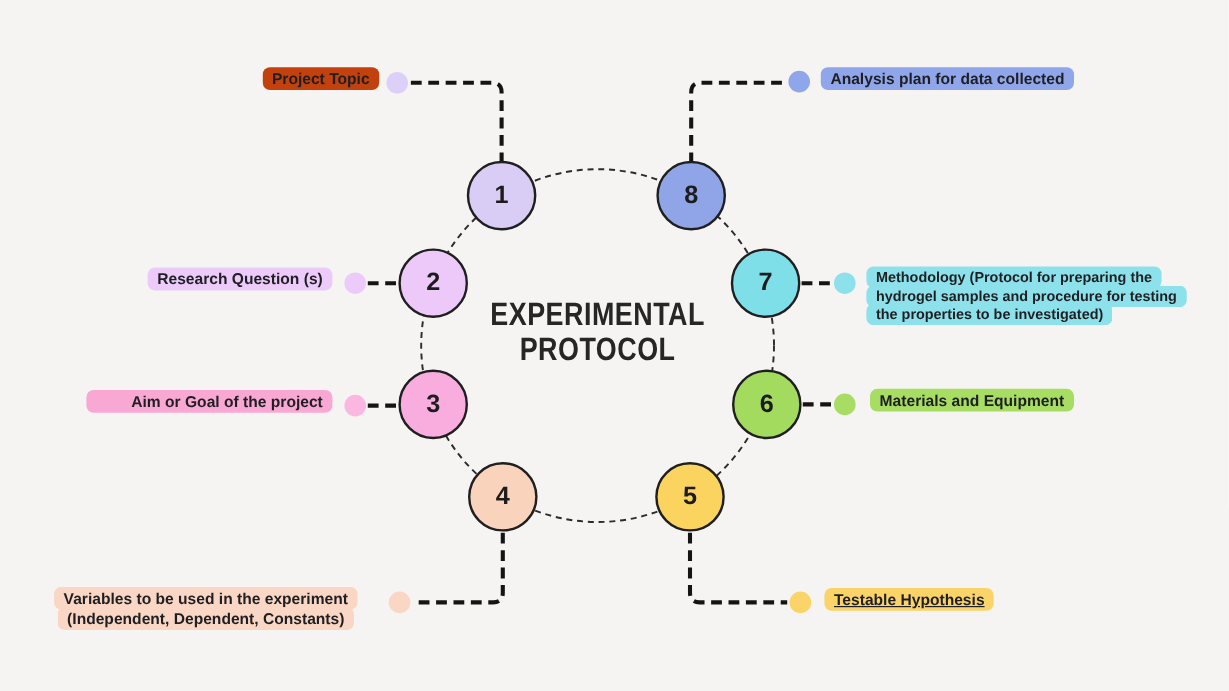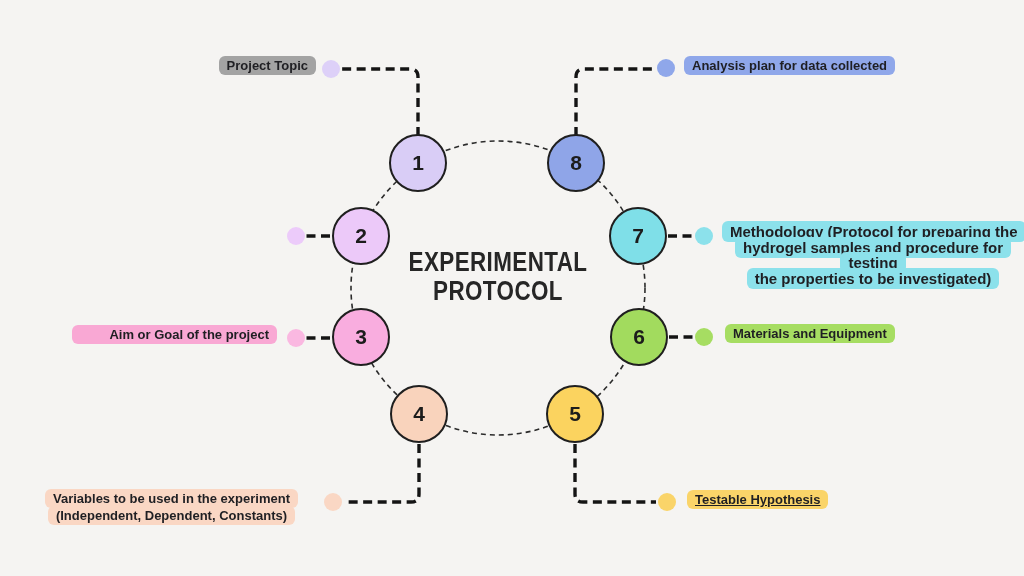--- a/index.html
+++ b/index.html
@@ -26,21 +26,21 @@
   .d5{left:658px;top:493px;} .d6{left:695px;top:328px;}
   .d7{left:695px;top:227px;} .d8{left:657px;top:59px;}
 
   
   .lbl{position:absolute;z-index:2;line-height:16px;font-size:13px;font-weight:bold;color:#1f1f23;}
   .lbl .pill{display:inline;padding:2px 8px;border-radius:6px;white-space:pre-line;
              -webkit-box-decoration-break:clone;box-decoration-break:clone;}
   .p1{right:708px;top:58px;}  .p2{right:747px;top:225px;}
   .p3{right:747px;top:327px;} .p4{left:45px;top:490px;line-height:17px;text-align:center;}
   .p5{left:687px;top:492px;}  .p6{left:725px;top:326px;}
-  .p7{left:722px;top:224px;font-size:15px;line-height:15.5px;text-align:center;}
+  .p7{left:722px;top:224px;font-size:12px;line-height:15.5px;text-align:left;}
   .p8{left:684px;top:58px;text-align:right;}
 
   
   #title{position:absolute;left:348px;top:248px;width:300px;z-index:2;
          text-align:center;font-weight:bold;font-size:27px;line-height:29px;
          letter-spacing:.5px;color:#262626;white-space:pre-line;
          transform:scaleX(.83);transform-origin:50% 50%;}
 </style>
 </head>
 <body>
@@ -75,21 +75,22 @@
 
   <div class="dot d1" style="background: rgb(221, 208, 248);"></div>
   <div class="dot d2" style="background: rgb(236, 203, 250);"></div>
   <div class="dot d3" style="background: rgb(250, 184, 225);"></div>
   <div class="dot d4" style="background: rgb(250, 215, 196);"></div>
   <div class="dot d5" style="background: rgb(250, 212, 105);"></div>
   <div class="dot d6" style="background: rgb(166, 221, 98);"></div>
   <div class="dot d7" style="background: rgb(140, 225, 235);"></div>
   <div class="dot d8" style="background: rgb(143, 167, 234);"></div>
 
-  <div class="lbl p1"><span class="pill" style="background: #a3a3a3;">Project Topic</span></div>
+  <div class="lbl p1"><span class="pill" style="background: #c2410c;">Project Topic</span></div>
+  <div class="lbl p2"><span class="pill" style="background: rgb(236, 203, 250);">Research Question (s)</span></div>
   <div class="lbl p3"><span class="pill" style="background: #f9a8d4; padding-left: 37px;">Aim or Goal of the project</span></div>
   <div class="lbl p4"><span class="pill" style="background: rgb(250, 215, 196);">Variables to be used in the experiment
 (Independent, Dependent, Constants)</span></div>
   <div class="lbl p5"><span class="pill" style="background: rgb(250, 212, 105); text-decoration: underline;">Testable Hypothesis</span></div>
   <div class="lbl p6"><span class="pill" style="background: rgb(166, 221, 98);">Materials and Equipment</span></div>
   <div class="lbl p7"><span class="pill" style="background: rgb(140, 225, 235);">Methodology (Protocol for preparing the
 hydrogel samples and procedure for testing
 the properties to be investigated)</span></div>
   <div class="lbl p8"><span class="pill" style="background: rgb(143, 167, 234);">Analysis plan for data collected</span></div>
 

